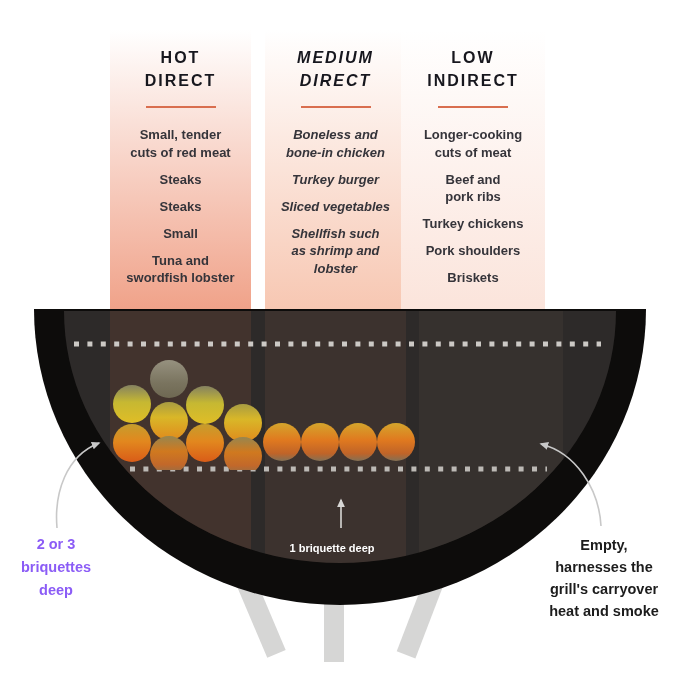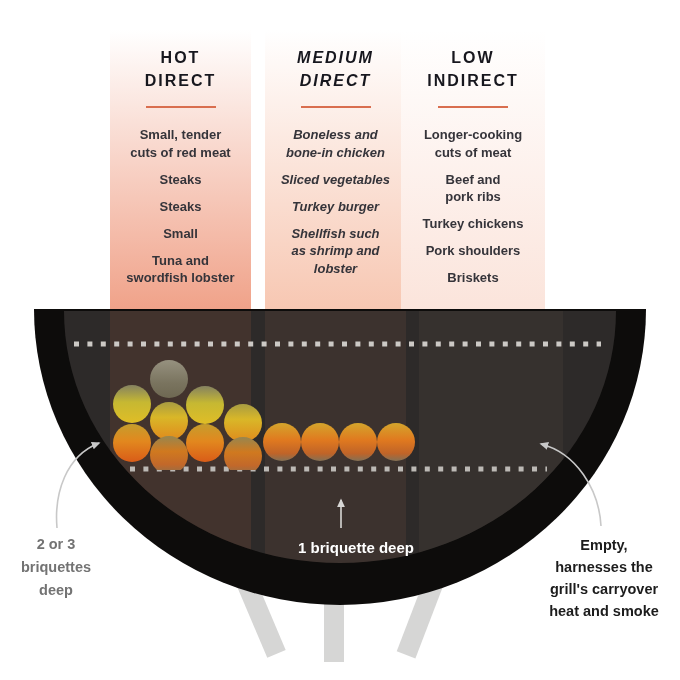--- a/index.html
+++ b/index.html
@@ -14,22 +14,22 @@
                letter-spacing:2px;color:#17171e;}
   .col-heading span{display:block;}
   .divider{width:70px;margin:14px auto 0 auto;border-top:2px solid #d96e4f;}
   .items{margin-top:18px;}
   .item{font-size:13px;line-height:17.5px;font-weight:700;color:#35343a;
         margin-bottom:9.5px;white-space:pre-line;}
   
   .grill-svg{position:absolute;left:0;top:0;}
   
   .note{position:absolute;text-align:center;font-weight:700;white-space:pre-line;}
-  .note-left{left:6px;top:533px;width:100px;font-size:14.5px;line-height:23px;color:#737373;}
-  .note-mid{left:276px;top:538px;width:160px;font-size:15px;line-height:20px;color:#ffffff;}
+  .note-left{left:6px;top:533px;width:100px;font-size:14.5px;line-height:23px;color:#8b5cf6;}
+  .note-mid{left:252px;top:538px;width:160px;font-size:11px;line-height:20px;color:#ffffff;}
   .note-right{left:524px;top:534px;width:160px;font-size:14.5px;line-height:22px;color:#1c1c1c;}
 </style>
 </head>
 <body>
 
 <div class="stage" style="--c1: #f0a289; --c2: #f7c7b2; --c3: #fbe4db;">
 
   <div class="col col1">
     <div class="col-heading">
       <span>HOT</span>
@@ -49,22 +49,22 @@
 
   <div class="col col2">
     <div class="col-heading">
       <span>MEDIUM</span>
       <span>DIRECT</span>
     </div>
     <div class="divider"></div>
     <div class="items">
       <div class="item">Boneless and
 bone-in chicken</div>
+      <div class="item">Turkey burger</div>
       <div class="item">Sliced vegetables</div>
-      <div class="item">Turkey burger</div>
       <div class="item">Shellfish such
 as shrimp and
 lobster</div>
     </div>
   </div>
 
   <div class="col col3">
     <div class="col-heading">
       <span>LOW</span>
       <span>INDIRECT</span>

